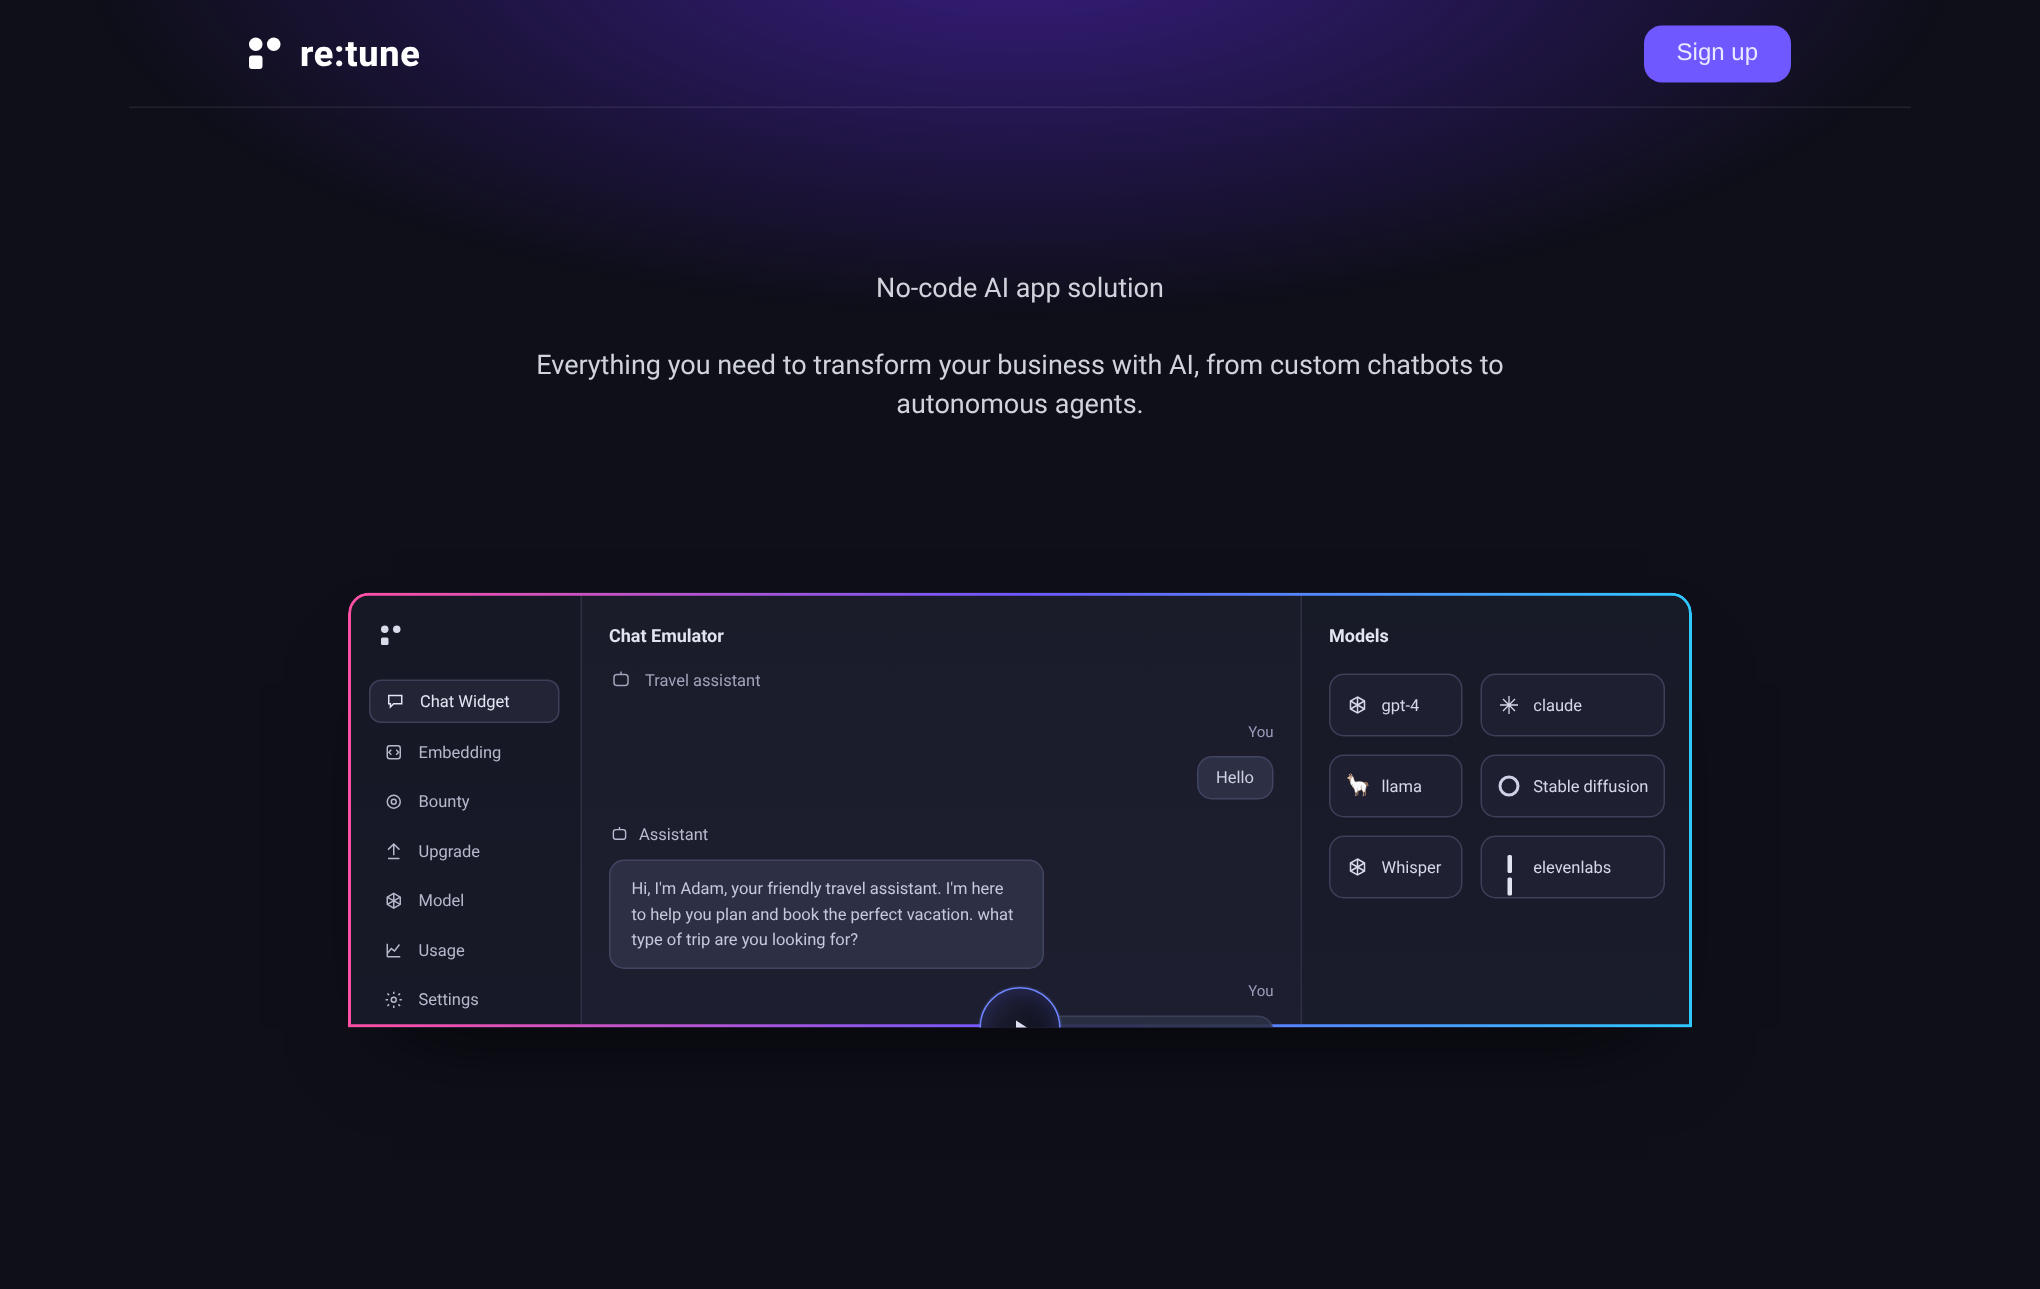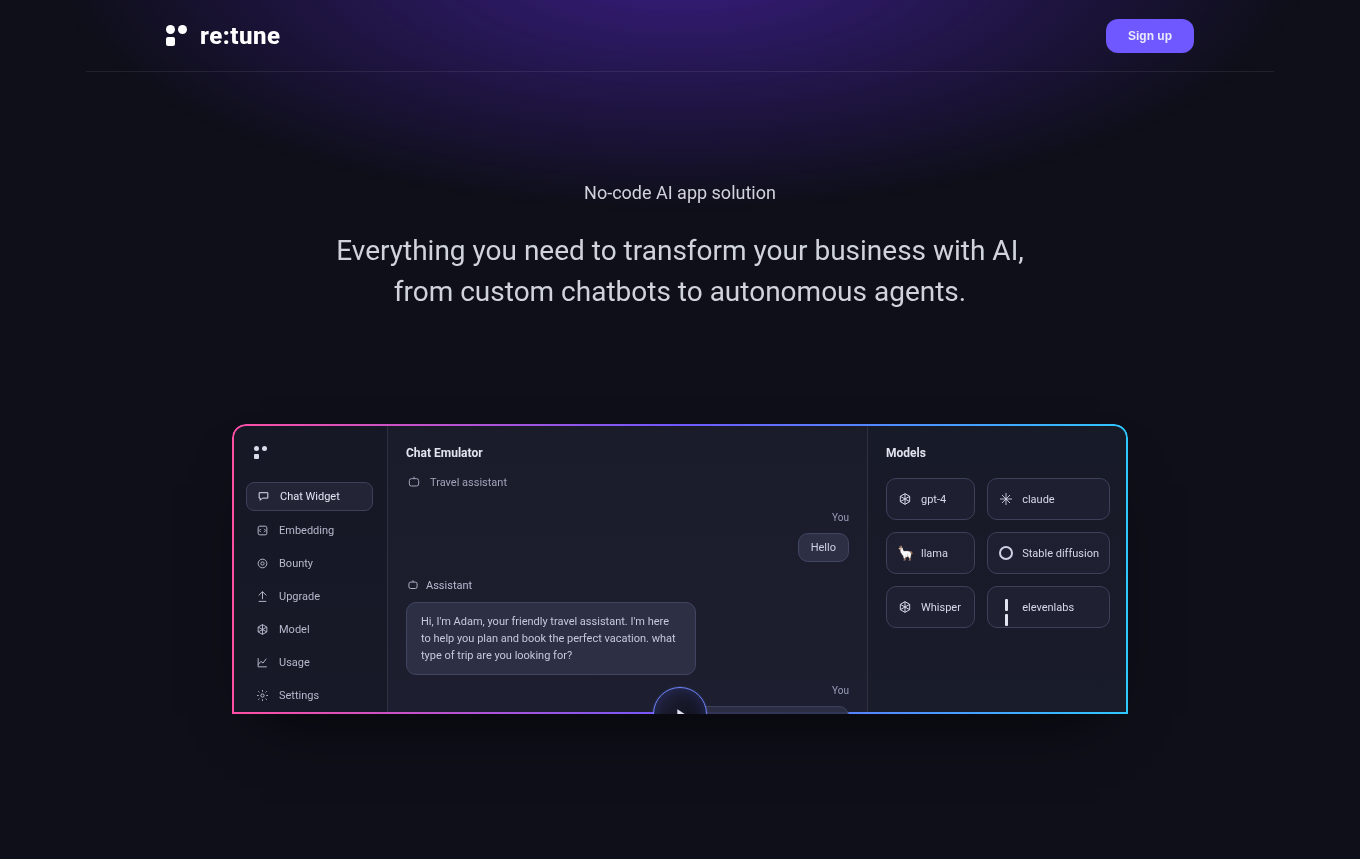--- a/index.html
+++ b/index.html
@@ -49,42 +49,42 @@
   }
   .brand .logo { width: 22px; height: 22px; position: relative; }
   .brand .logo::before, .brand .logo::after, .brand .logo span.sq {
     content: ""; position: absolute; width: 9px; height: 9px; border-radius: 50%; background: #fff;
   }
   .brand .logo::before { left: 0; top: 0; }
   .brand .logo::after { left: 12px; top: 0; }
   .brand .logo span.sq { left: 0; top: 12px; border-radius: 2px; }
   .signup-btn {
     background: var(--purple); color: #e9e9ff; border: none;
-    padding: 10px 22px; border-radius: 12px; font-size: 12px; cursor: pointer;
-    font-weight: 700;
+    padding: 10px 22px; border-radius: 12px; font-size: 16px; cursor: pointer;
+    font-weight: 400;
   }
 
   
   .hero { text-align: center; padding: 66px 80px 0; }
   .eyebrow { color: var(--text); font-size: 18px; margin-bottom: 28px; margin-top: 44px; }
   h1 {
     margin: 0 auto 28px; font-size: 62px; font-weight: 800; line-height: 1.04;
     color: #ffffff; letter-spacing: -0.5px;
     max-width: 900px;
   }
   .grad-1 {
     background: linear-gradient(90deg, #2fe39a 0%, #2bdacf 40%, #5aa7ff 70%, #7c84ff 100%);
     -webkit-background-clip: text; background-clip: text; color: transparent;
   }
   .grad-2 {
     background: linear-gradient(90deg, #6c7bff 0%, #b566ff 50%, #ff6ab3 100%);
     -webkit-background-clip: text; background-clip: text; color: transparent;
   }
   .subhead {
-    color: var(--text); font-size: 28px; line-height: 1.45;
+    color: var(--text); font-size: 18px; line-height: 1.45;
     max-width: 720px; margin: 0 auto 52px;
   }
   .cta {
     display: inline-flex; align-items: center; gap: 10px;
     background: var(--purple); color: #e9e9ff; border: none; cursor: pointer;
     padding: 14px 26px; border-radius: 14px; font-size: 18px; font-weight: 500;
     box-shadow: 0 0 0 1px rgba(255,255,255,0.06) inset, 0 18px 40px -10px var(--purple-glow);
   }
   .cta svg { width: 10px; height: 14px; display: block; }
 

